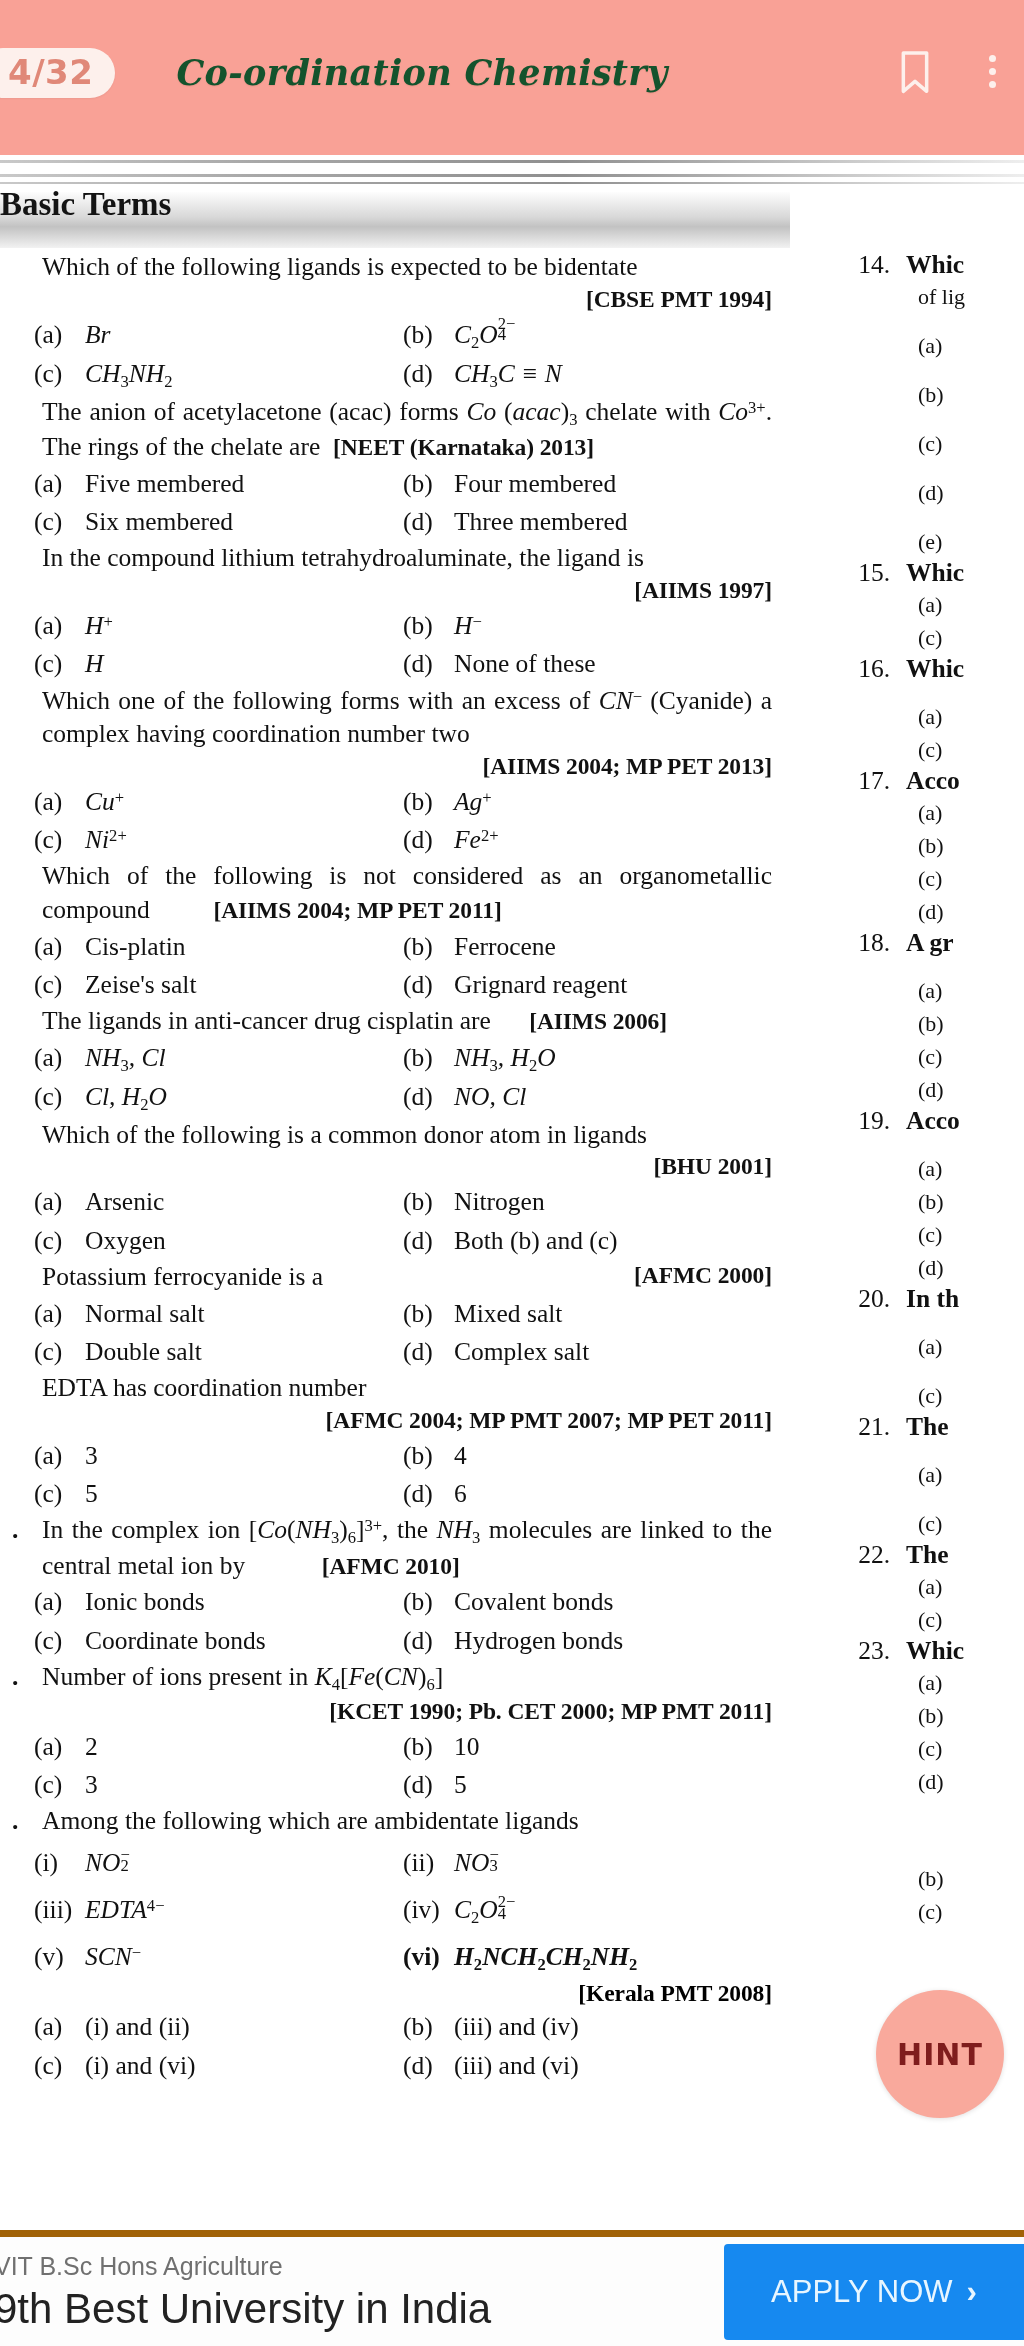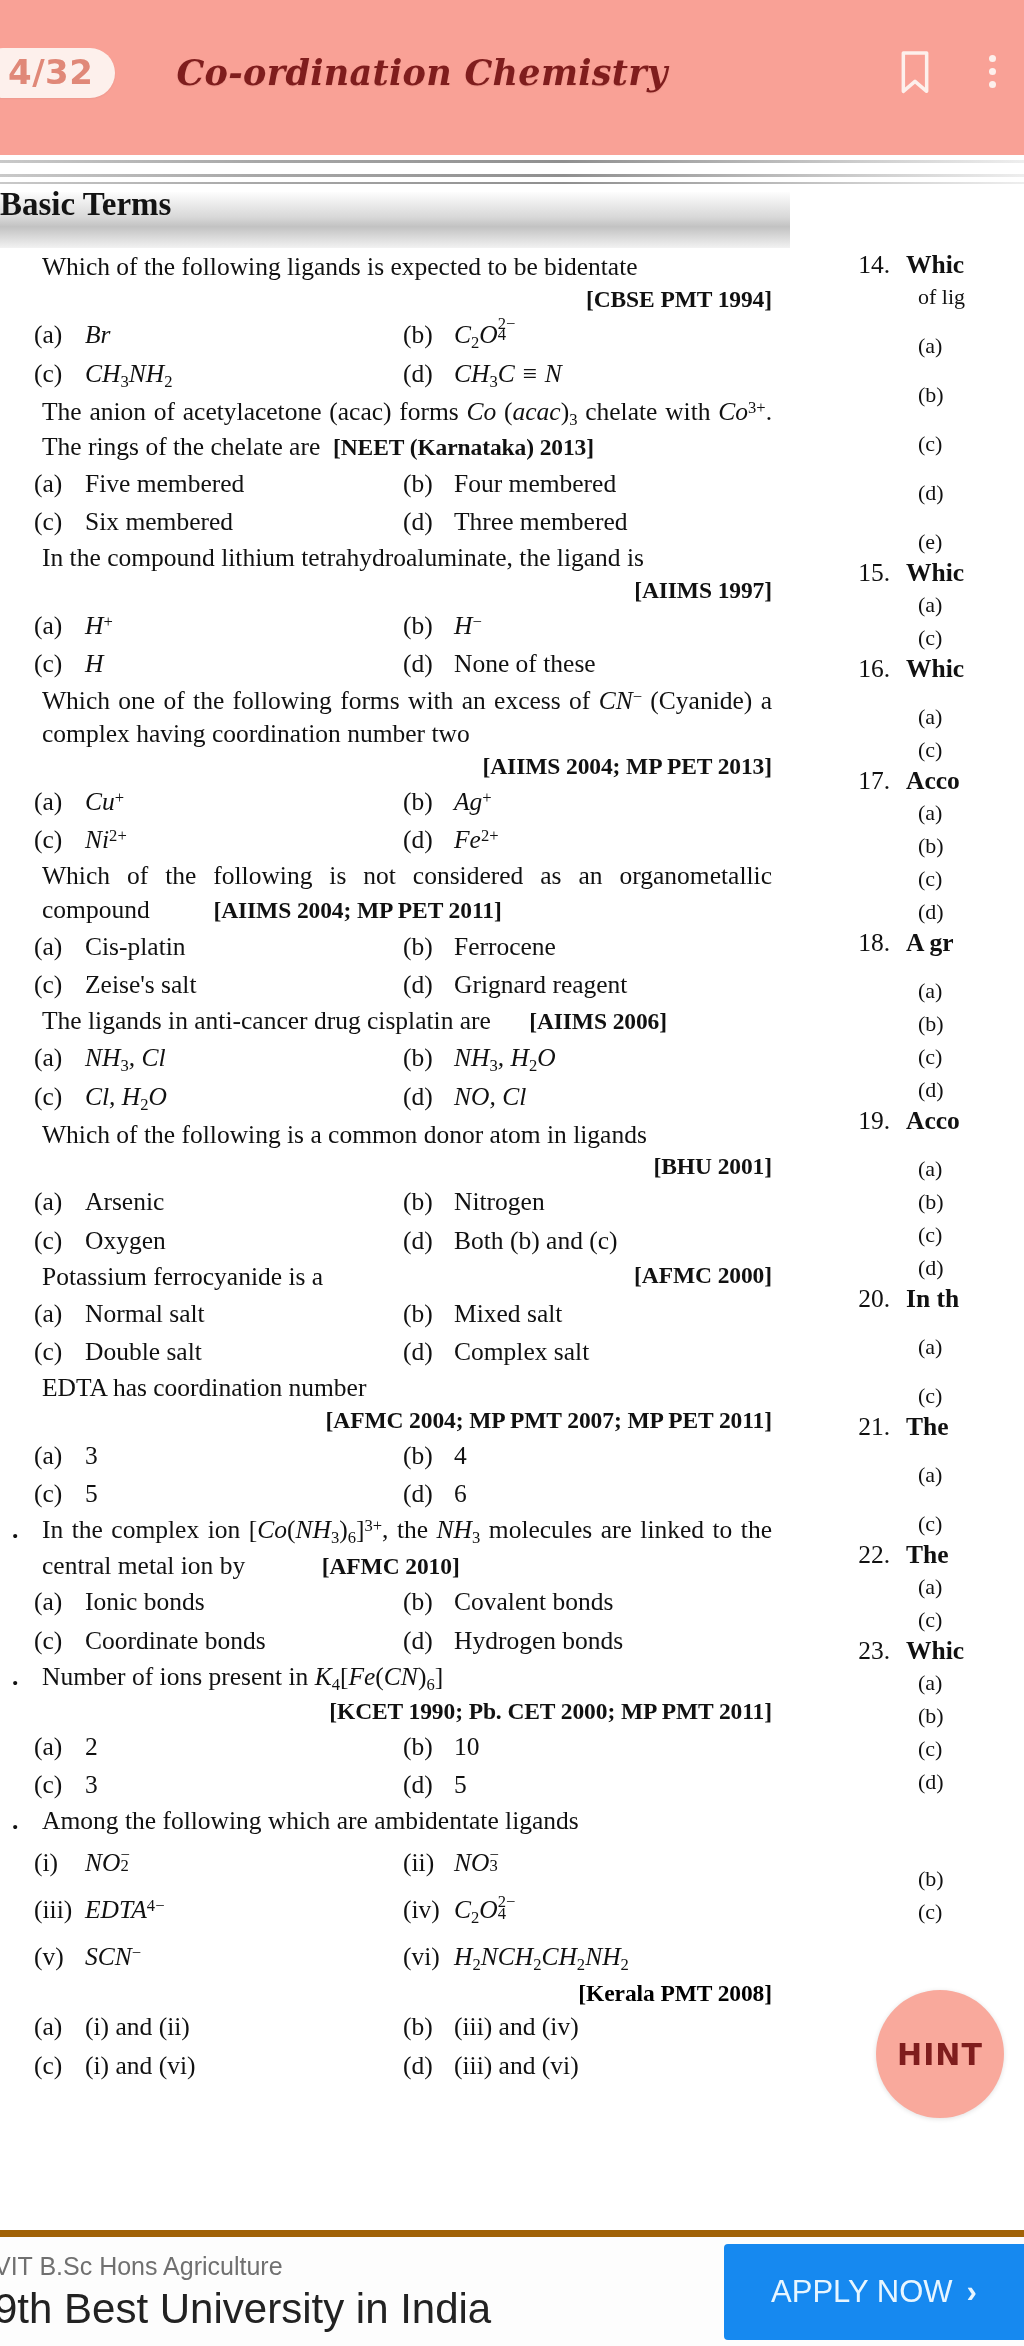--- a/index.html
+++ b/index.html
@@ -45,21 +45,21 @@
     padding: 7px 22px 9px 30px;
     font-family: "DejaVu Sans", sans-serif;
     font-size: 34px;
     font-weight: 600;
     letter-spacing: 0.5px;
     line-height: 1;
     box-shadow: 0 1px 2px rgba(0,0,0,0.05);
   }
   .chapter-title {
     margin-left: 26px;
-    color: #7f1d1d;
+    color: #14532d;
     font-family: "DejaVu Serif", serif;
     font-style: italic;
     font-size: 35px;
     font-weight: 600;
     letter-spacing: 0.3px;
     text-shadow: 0 1px 1px rgba(190,110,100,.25);
   }
   .hdr-icons { display: flex; align-items: center; gap: 54px; margin-top: -12px; }
   .icon-btn { display: flex; align-items: center; justify-content: center; }
   .dots { display: flex; flex-direction: column; gap: 6px; }
@@ -586,21 +586,21 @@
               <span class="chem">EDTA<sup>4−</sup></span>
             </div>
           <div class="opt" style="line-height:1.85;">
               <span class="opt-key">(iv)</span>
               <span class="chem">C<sub>2</sub>O<span class="stack"><sup>2−</sup><sub>4</sub></span></span>
             </div>
           <div class="opt" style="line-height:1.85;">
               <span class="opt-key">(v)</span>
               <span class="chem">SCN<sup>−</sup></span>
             </div>
-          <div class="opt" style="line-height:1.85;">
+          <div class="opt" style="line-height:1.85;font-weight:bold;">
               <span class="opt-key">(vi)</span>
               <span class="chem">H<sub>2</sub>NCH<sub>2</sub>CH<sub>2</sub>NH<sub>2</sub></span>
             </div>
         </div>
         <div style="padding-left:34px;">
           <span class="q-src src-right">[Kerala PMT 2008]</span>
         </div>
         <div class="opts">
           <div class="opt">
               <span class="opt-key">(a)</span>

